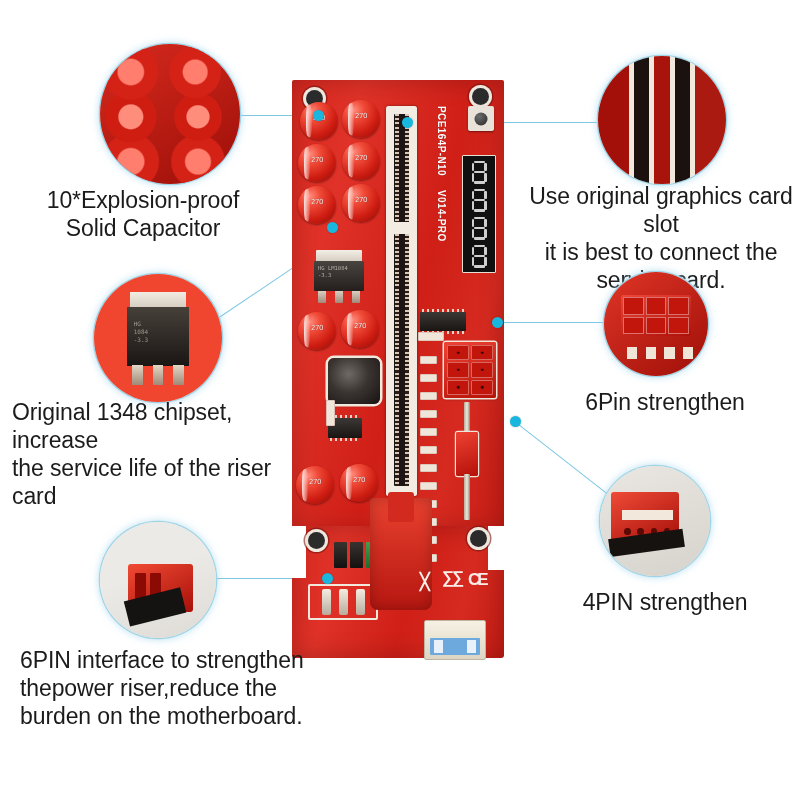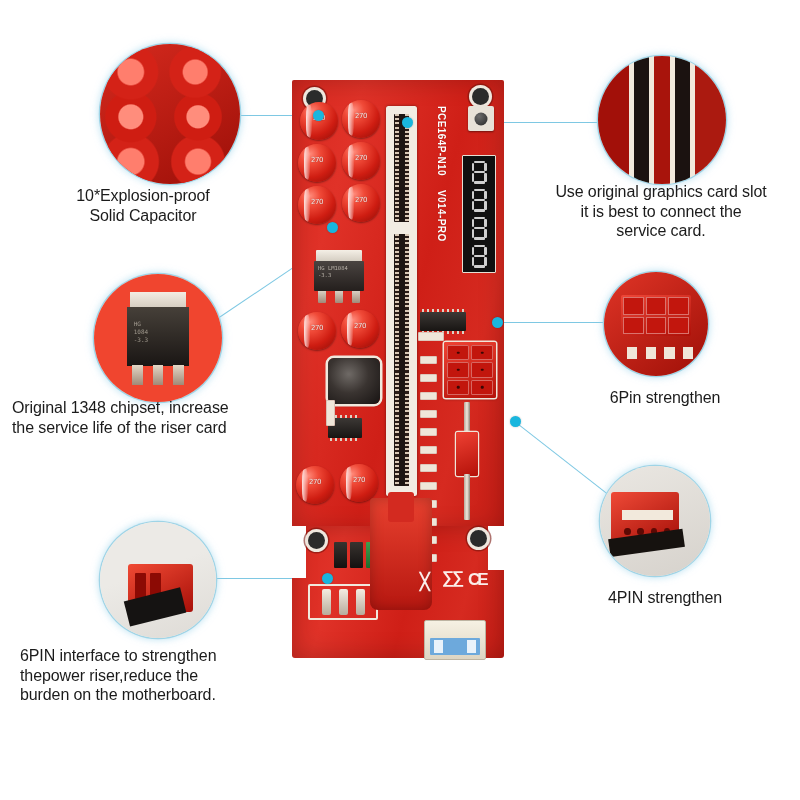--- a/index.html
+++ b/index.html
@@ -45,21 +45,21 @@
     height: 11px;
     border-radius: 50%;
     background: #19b6de;
     box-shadow: 0 0 2px rgba(0,0,0,0.25);
   }
 
   
   .caption {
     position: absolute;
     color: #1b1b1b;
-    font-size: 16px;
+    font-size: 23px;
     line-height: 1.22;
     letter-spacing: -0.1px;
     white-space: pre-line;
   }
   .caption.center { text-align: center; }
   .caption.left   { text-align: left; }
 
   
   #board {
     position: absolute;

